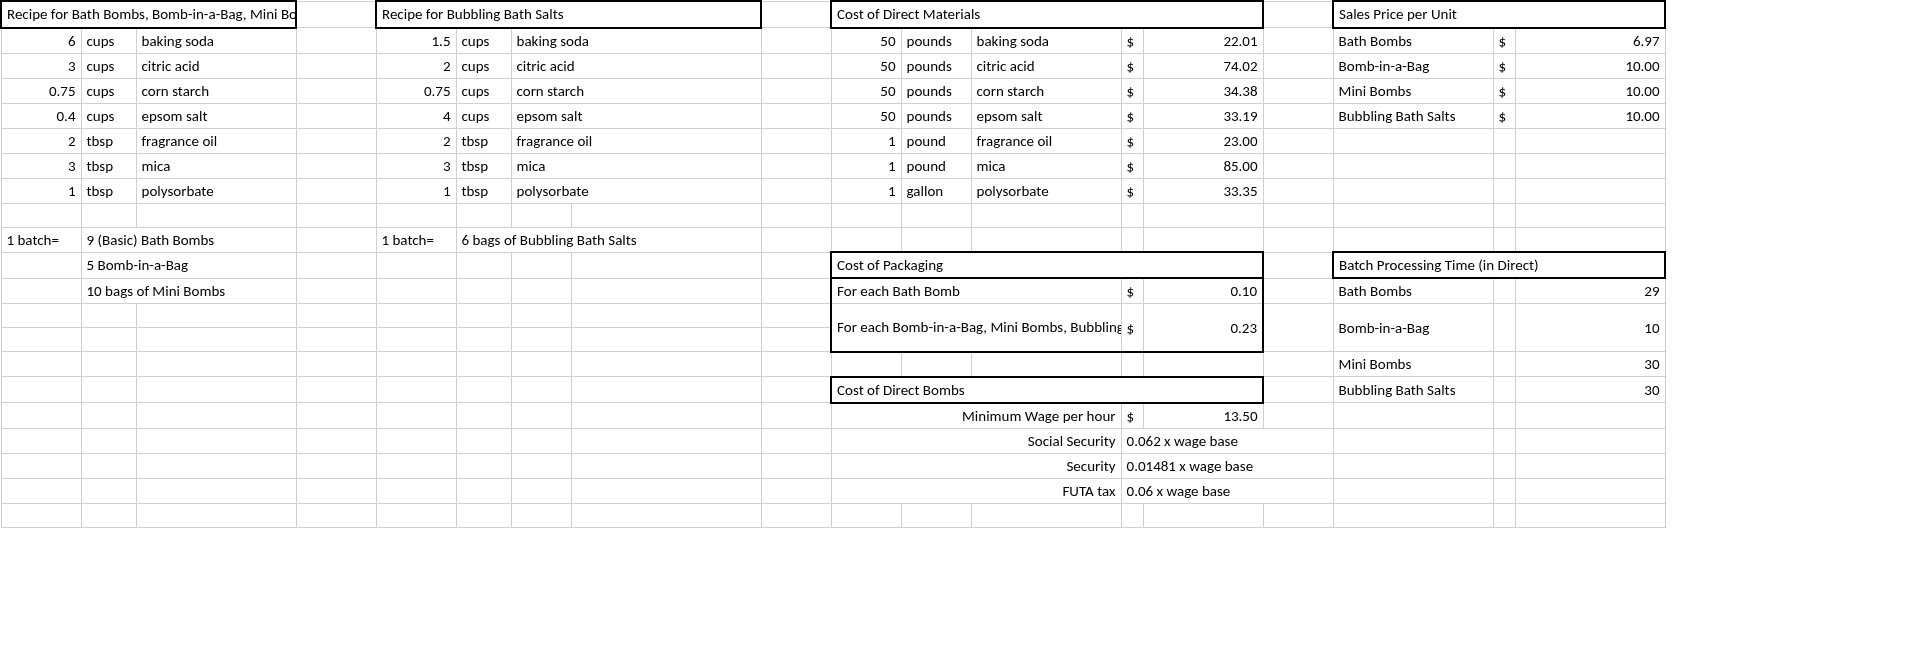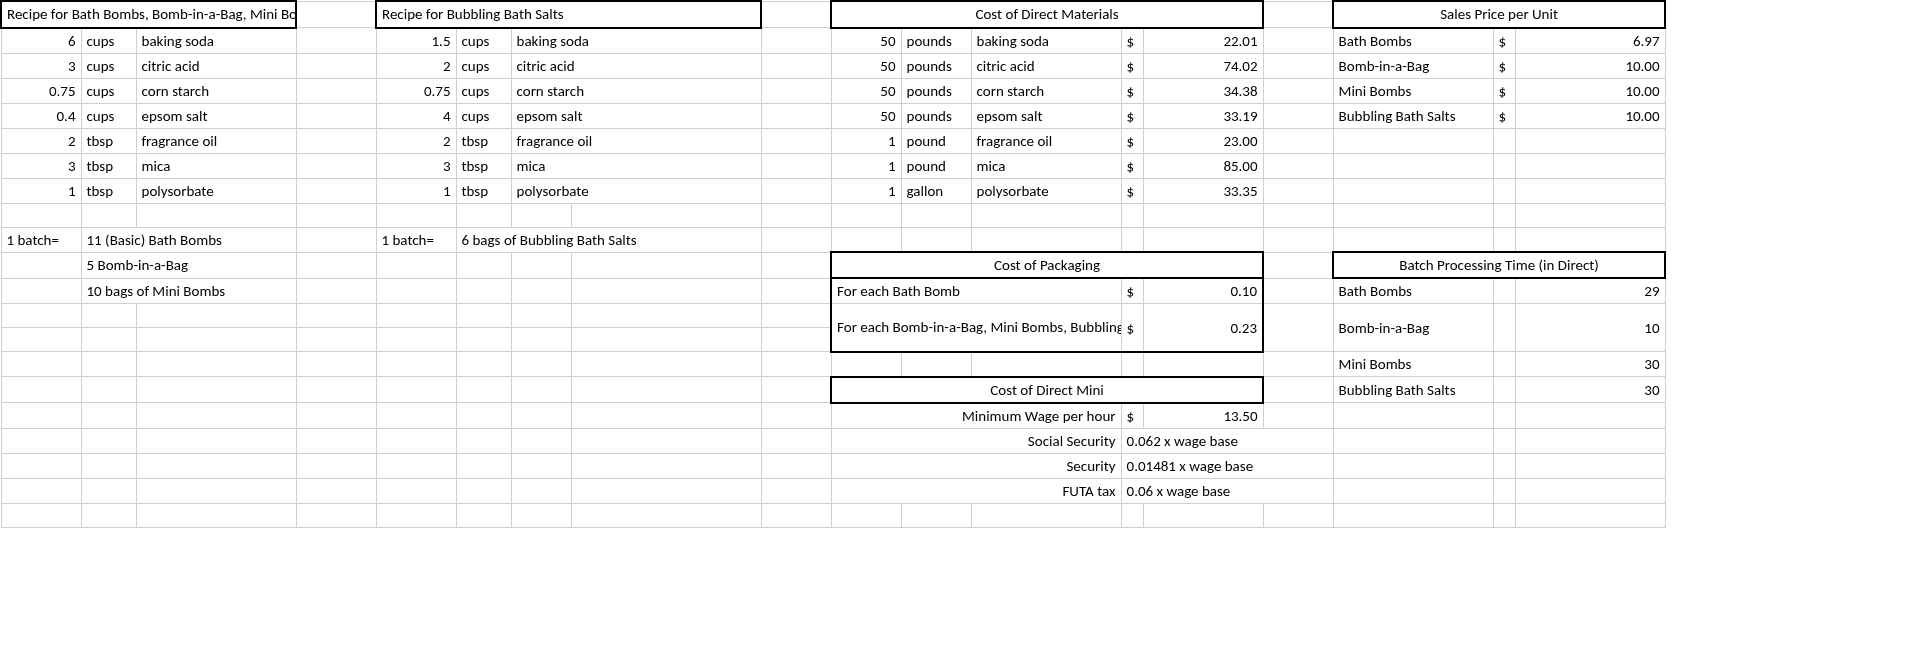--- a/index.html
+++ b/index.html
@@ -21,21 +21,21 @@
     padding: 3px 5px;
     height: 24px;
     vertical-align: middle;
     white-space: nowrap;
     overflow: hidden;
   }
   .bt { border-top: 2px solid #000 !important; }
   .bb { border-bottom: 2px solid #000 !important; }
   .bl { border-left: 2px solid #000 !important; }
   .br { border-right: 2px solid #000 !important; }
-  .center { text-align: center; }
+  .center { text-align: left; }
   .right { text-align: right; }
   .left { text-align: left; }
   .wrap { white-space: normal; line-height: 1.25; }
   
   .cA{width:80px}.cB{width:55px}.cC{width:160px}.cD{width:80px}
   .cE{width:80px}.cF{width:55px}.cG{width:60px}.cH{width:190px}.cI{width:70px}
   .cJ{width:70px}.cK{width:70px}.cL{width:150px}.cM{width:22px}.cN{width:120px}.cO{width:70px}
   .cP{width:160px}.cQ{width:22px}.cR{width:150px}
 </style>
 </head>
@@ -231,21 +231,21 @@
         <td></td>
         <td></td>
         <td></td>
         <td></td>
         <td></td>
         <td></td>
       </tr>
 
 <tr>
 <td>1 batch=</td>
-<td colspan="2">11 (Basic) Bath Bombs</td>
+<td colspan="2">9 (Basic) Bath Bombs</td>
 <td></td>
 <td>1 batch=</td>
 <td colspan="3">6 bags of Bubbling Bath Salts</td>
 <td></td>
         <td></td>
         <td></td>
         <td></td>
         <td></td>
         <td></td>
         <td></td>
@@ -340,21 +340,21 @@
 <tr>
 <td></td>
         <td></td>
         <td></td>
         <td></td>
         <td></td>
         <td></td>
         <td></td>
         <td></td>
         <td></td>
-<td colspan="5" class="bt bb bl br center">Cost of Direct Mini</td>
+<td colspan="5" class="bt bb bl br center">Cost of Direct Bombs</td>
 <td></td>
 <td>Bubbling Bath Salts</td>
 <td></td>
 <td class="right">30</td>
 </tr>
 
 <tr>
 <td></td>
         <td></td>
         <td></td>

